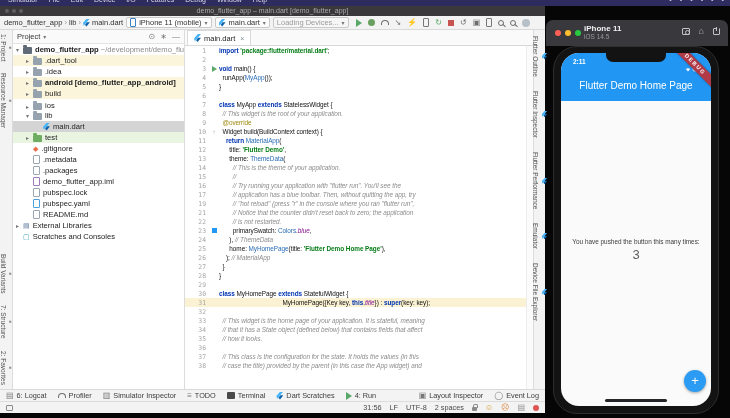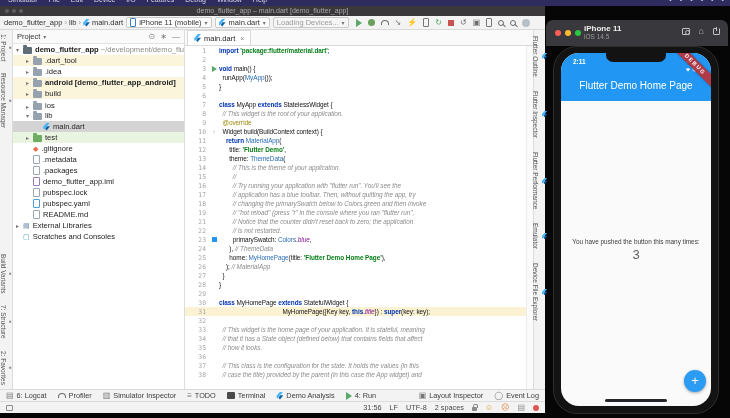--- a/index.html
+++ b/index.html
@@ -473,25 +473,20 @@
             <span class="num">16</span>
             <span class="mk"></span>
             <pre><span class="c">        // Try running your application with "flutter run". You'll see the</span></pre>
           </div>
           <div class="cl">
             <span class="num">17</span>
             <span class="mk"></span>
             <pre><span class="c">        // application has a blue toolbar. Then, without quitting the app, try</span></pre>
           </div>
           <div class="cl">
-            <span class="num">18</span>
-            <span class="mk"></span>
-            <pre><span class="c">        // changing the primarySwatch below to Colors.green and then invoke</span></pre>
-          </div>
-          <div class="cl">
             <span class="num">19</span>
             <span class="mk"></span>
             <pre><span class="c">        // "hot reload" (press "r" in the console where you ran "flutter run",</span></pre>
           </div>
           <div class="cl">
             <span class="num">21</span>
             <span class="mk"></span>
             <pre><span class="c">        // Notice that the counter didn't reset back to zero; the application</span></pre>
           </div>
           <div class="cl">
@@ -626,21 +621,21 @@
           <span class="bitem">
             <span class="ic ic-glyph" style="color: rgb(119, 119, 119);">≡</span>
             <span>TODO</span>
           </span>
           <span class="bitem">
             <span class="ic ic-term"></span>
             <span>Terminal</span>
           </span>
           <span class="bitem">
             <span class="ic fl"></span>
-            <span>Demo Analysis</span>
+            <span>Dart Scratches</span>
           </span>
           <span class="bitem">
             <span class="ic ic-tri"></span>
             <span>4: Run</span>
           </span>
         </span>
       <span class="grp right" id="bb-right">
           <span class="bitem">
             <span class="ic ic-glyph" style="color: rgb(119, 119, 119);">▣</span>
             <span>Layout Inspector</span>

